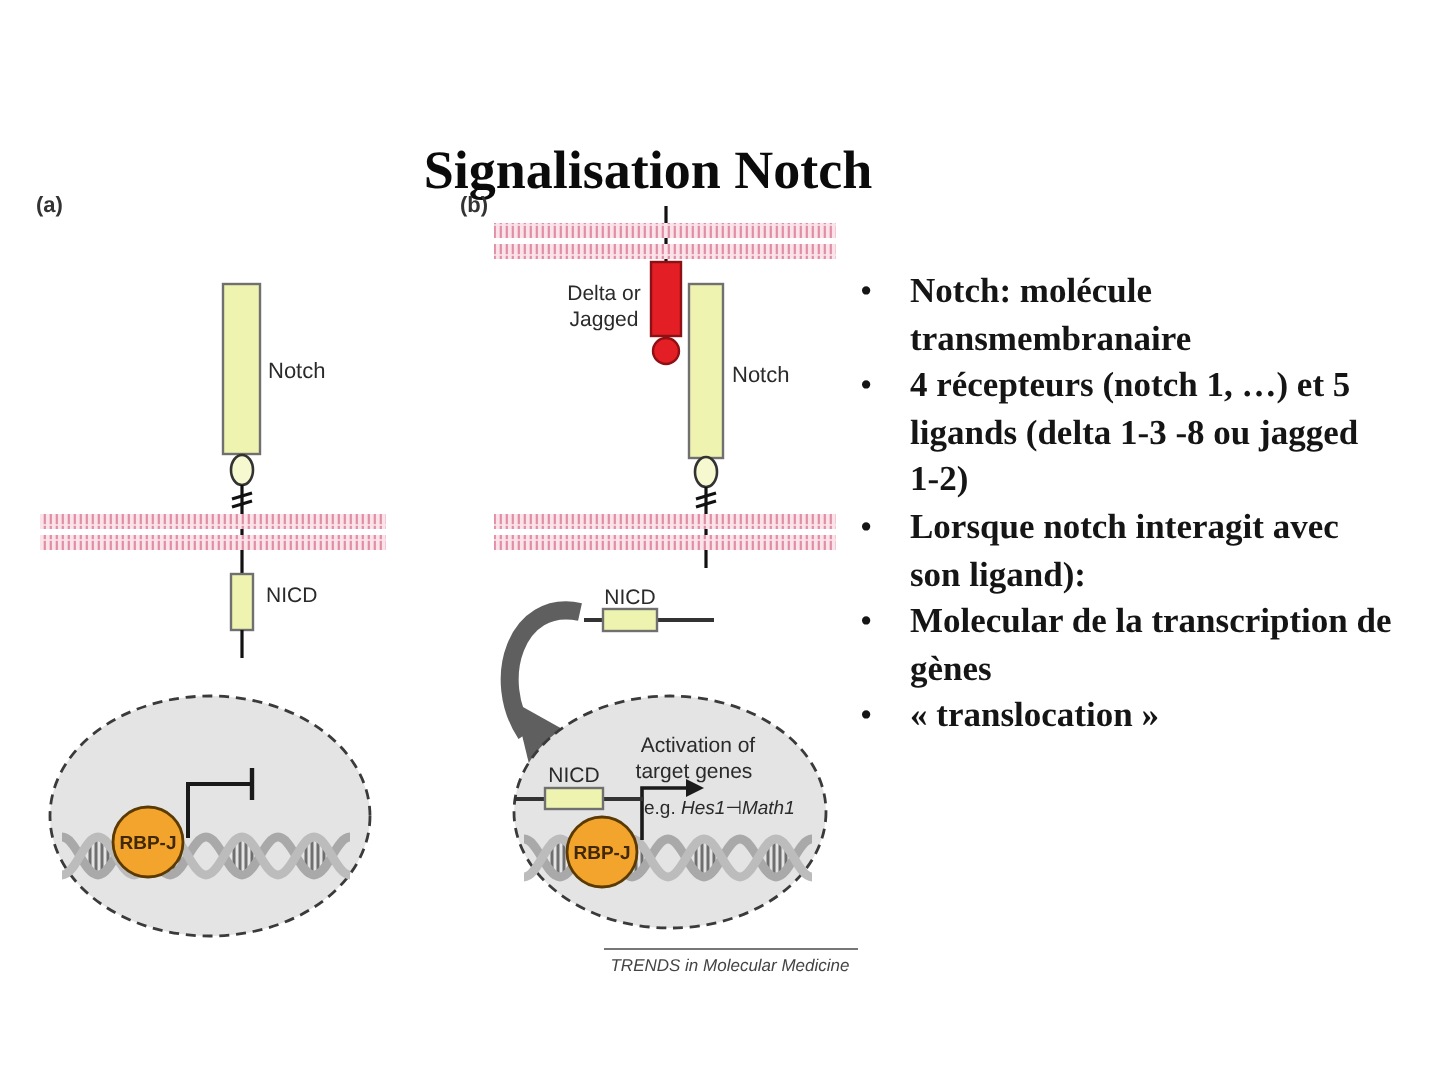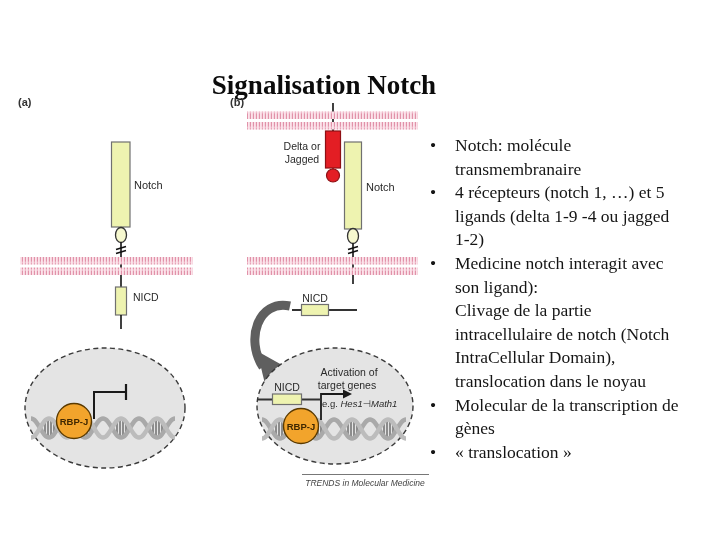--- a/index.html
+++ b/index.html
@@ -10,21 +10,21 @@
   .title{
     position:absolute;left:0;top:50px;width:648px;text-align:center;
     font-size:27px;line-height:34px;color:#0b0b0b;
   }
   .bullets{
     position:absolute;left:428px;top:134px;width:288px;
     font-size:17.5px;line-height:23.6px;color:#151515;
   }
   .bullet-item{position:relative;margin:0;padding:0 0 0 27px;}
   .bullet-item .marker{position:absolute;left:2px;top:0;}
-  .bullet-item .txt{white-space:pre-line;}
+  .bullet-item .txt{white-space:pre-line;font-weight:bold;}
   .diagram{position:absolute;left:0;top:0;}
   svg text{font-family:"Liberation Sans", sans-serif;fill:#2a2a2a;}
   svg .panel-label{font-weight:bold;font-size:11px;fill:#333;}
   svg .part-label{font-size:11px;}
   svg .small-label{font-size:10.5px;}
   svg .gene-label{font-size:9.5px;}
   svg .rbpj-text{font-size:9.5px;font-weight:bold;fill:#402800;}
   svg .trends{font-size:8.5px;font-style:italic;fill:#444;}
 </style>
 </head>
@@ -145,33 +145,27 @@
 
 <div class="bullets">
   <div class="bullet-item">
     <span class="marker">•</span>
     <div class="txt">Notch: molécule
 transmembranaire</div>
   </div>
   <div class="bullet-item">
     <span class="marker">•</span>
     <div class="txt">4 récepteurs (notch 1, …) et 5
-ligands (delta 1-9 -4 ou jagged
+ligands (delta 1-3 -8 ou jagged
 1-2)</div>
   </div>
   <div class="bullet-item">
     <span class="marker">•</span>
-    <div class="txt">Medicine notch interagit avec
+    <div class="txt">Lorsque notch interagit avec
 son ligand):</div>
-  </div>
-  <div class="bullet-item">
-    <div class="txt">Clivage de la partie
-intracellulaire de notch (Notch
-IntraCellular Domain),
-translocation dans le noyau</div>
   </div>
   <div class="bullet-item">
     <span class="marker">•</span>
     <div class="txt">Molecular de la transcription de
 gènes</div>
   </div>
   <div class="bullet-item">
     <span class="marker">•</span>
     <div class="txt">« translocation »</div>
   </div>

